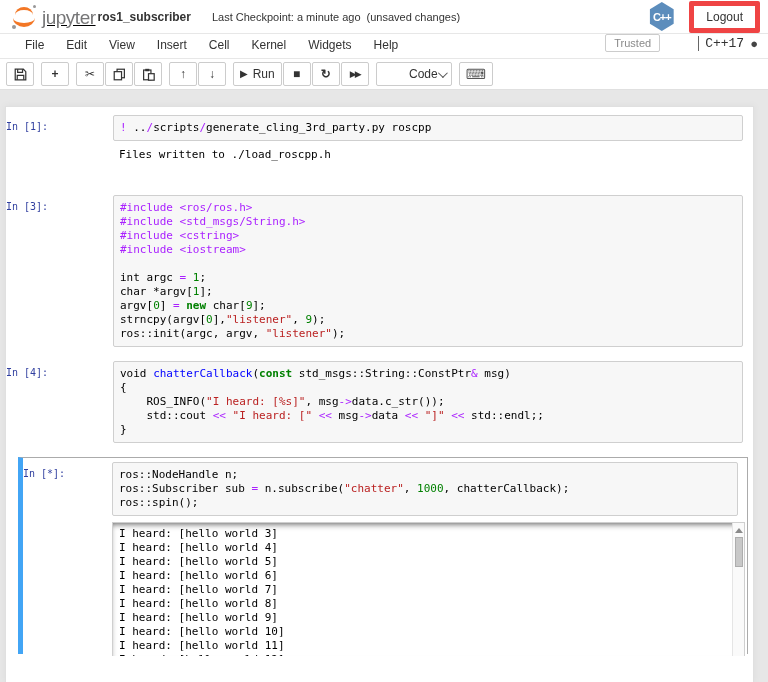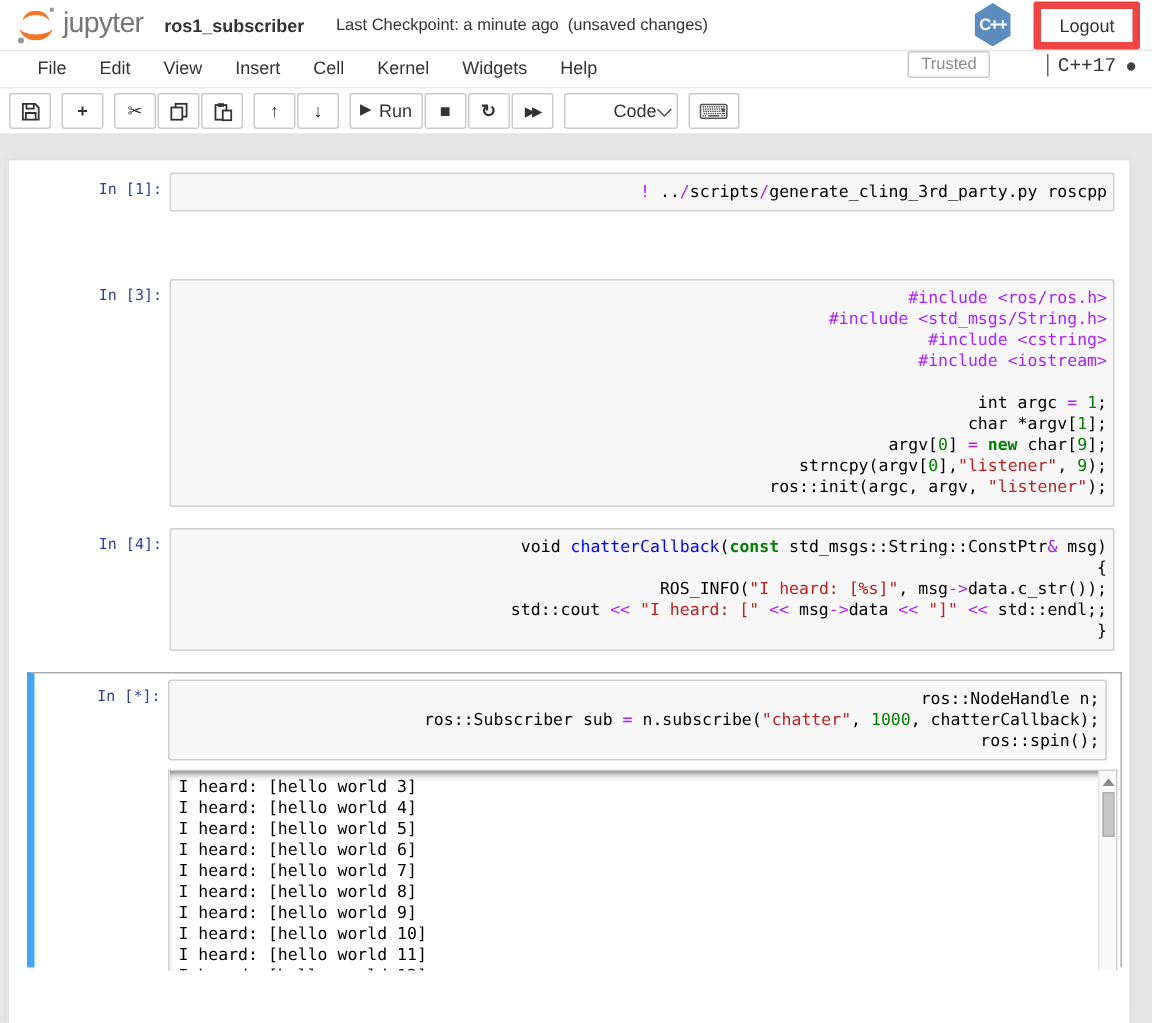--- a/index.html
+++ b/index.html
@@ -1,21 +1,21 @@
 <!DOCTYPE html>
 <html><head>
 <meta charset="utf-8">
 <style>
   * { margin:0; padding:0; box-sizing:border-box; }
   html,body { width:768px; height:682px; overflow:hidden; background:#fff;
               font-family:"Liberation Sans", sans-serif; }
 
   
   .header { height:33px; display:flex; align-items:center; padding:0 8px 0 12px; background:#fff; }
-  .logo { display:flex; cursor:pointer; margin-right:14px; }
+  .logo { display:flex; align-items:flex-end; cursor:pointer; margin-right:2px;text-decoration:underline; }
   .logo-mark { position:relative; width:26px; height:26px; margin-right:4px; }
   .arc-top { position:absolute; top:3px; left:3px; width:18px; height:8px;
              border-top:3px solid #F37726; border-radius:50% / 100% 100% 0 0; }
   .arc-bot { position:absolute; bottom:3px; left:1px; width:22px; height:9px;
              border-bottom:4px solid #F37726; border-radius:50% / 0 0 100% 100%; }
   .dot { position:absolute; width:3px; height:3px; border-radius:50%; background:#989798; }
   .dot.d1 { top:1px; right:2px; } .dot.d2 { bottom:1px; left:0px; width:4px; height:4px;}
   .logo-text { font-size:19px; color:#767677; letter-spacing:-0.5px; line-height:24px; }
   .nb-title { font-size:12px; font-weight:bold; color:#333; margin-right:21px; cursor:pointer; }
   .checkpoint { font-size:11px; color:#333; }
@@ -57,25 +57,25 @@
           transform:rotate(45deg) translateY(-2px); }
 
   
   .page { background:#e7e7e7; height:592px; padding-top:16px; }
   .nb-container { background:#fff; margin:0 14px 0 5px; height:100%;
                   border:1px solid #e0e0e0; border-bottom:none;
                   box-shadow:0 0 8px rgba(0,0,0,0.05); padding-top:8px; }
 
   .cell { margin-bottom:14px; }
   .iorow { display:flex; }
-  .prompt { width:107px; flex:none; text-align:right; padding:5px 5px 0 0;
+  .prompt { width:107px; flex:none; padding:5px 5px 0 0;
             font-family:"DejaVu Sans Mono", monospace; font-size:10px; color:#303F9F;
             line-height:14px; white-space:nowrap; }
   .input-box { flex:1; margin-right:10px; background:#f7f7f7; border:1px solid #cfcfcf;
-               border-radius:2px; padding:5px 4px 5px 6px; cursor:text;text-align:right; }
+               border-radius:2px; padding:5px 4px 5px 6px; cursor:text; }
   pre.code, pre.outtext { font-family:"DejaVu Sans Mono", monospace; font-size:11px;
                           line-height:14px; color:#000; white-space:pre; }
   .t-op  { color:#AA22FF; }
   .t-kw  { color:#008000; font-weight:bold; }
   .t-str { color:#BA2121; }
   .t-num { color:#008000; }
   .t-def { color:#0000FF; }
   .t-meta{ color:#AA22FF; }
   .out-row { display:flex; margin-top:7px; }
   .out-body { flex:1; margin-right:10px; padding-left:6px; }
@@ -214,20 +214,23 @@
     <div id="cells">
         <div class="cell">
           <div class="iorow">
             <div class="prompt">In [1]:</div>
             <div class="input-box">
               <pre class="code"><span class="t-op">!</span><span> ..</span><span class="t-op">/</span><span>scripts</span><span class="t-op">/</span><span>generate_cling_3rd_party.py roscpp</span></pre>
             </div>
           </div>
           <div class="out-row">
             <div class="prompt"></div>
+            <div class="out-body">
+              <pre class="outtext">Files written to ./load_roscpp.h</pre>
+            </div>
           </div>
         </div>
         <div class="cell">
           <div class="iorow">
             <div class="prompt"></div>
           </div>
         </div>
         <div class="cell">
           <div class="iorow">
             <div class="prompt">In [3]:</div>

